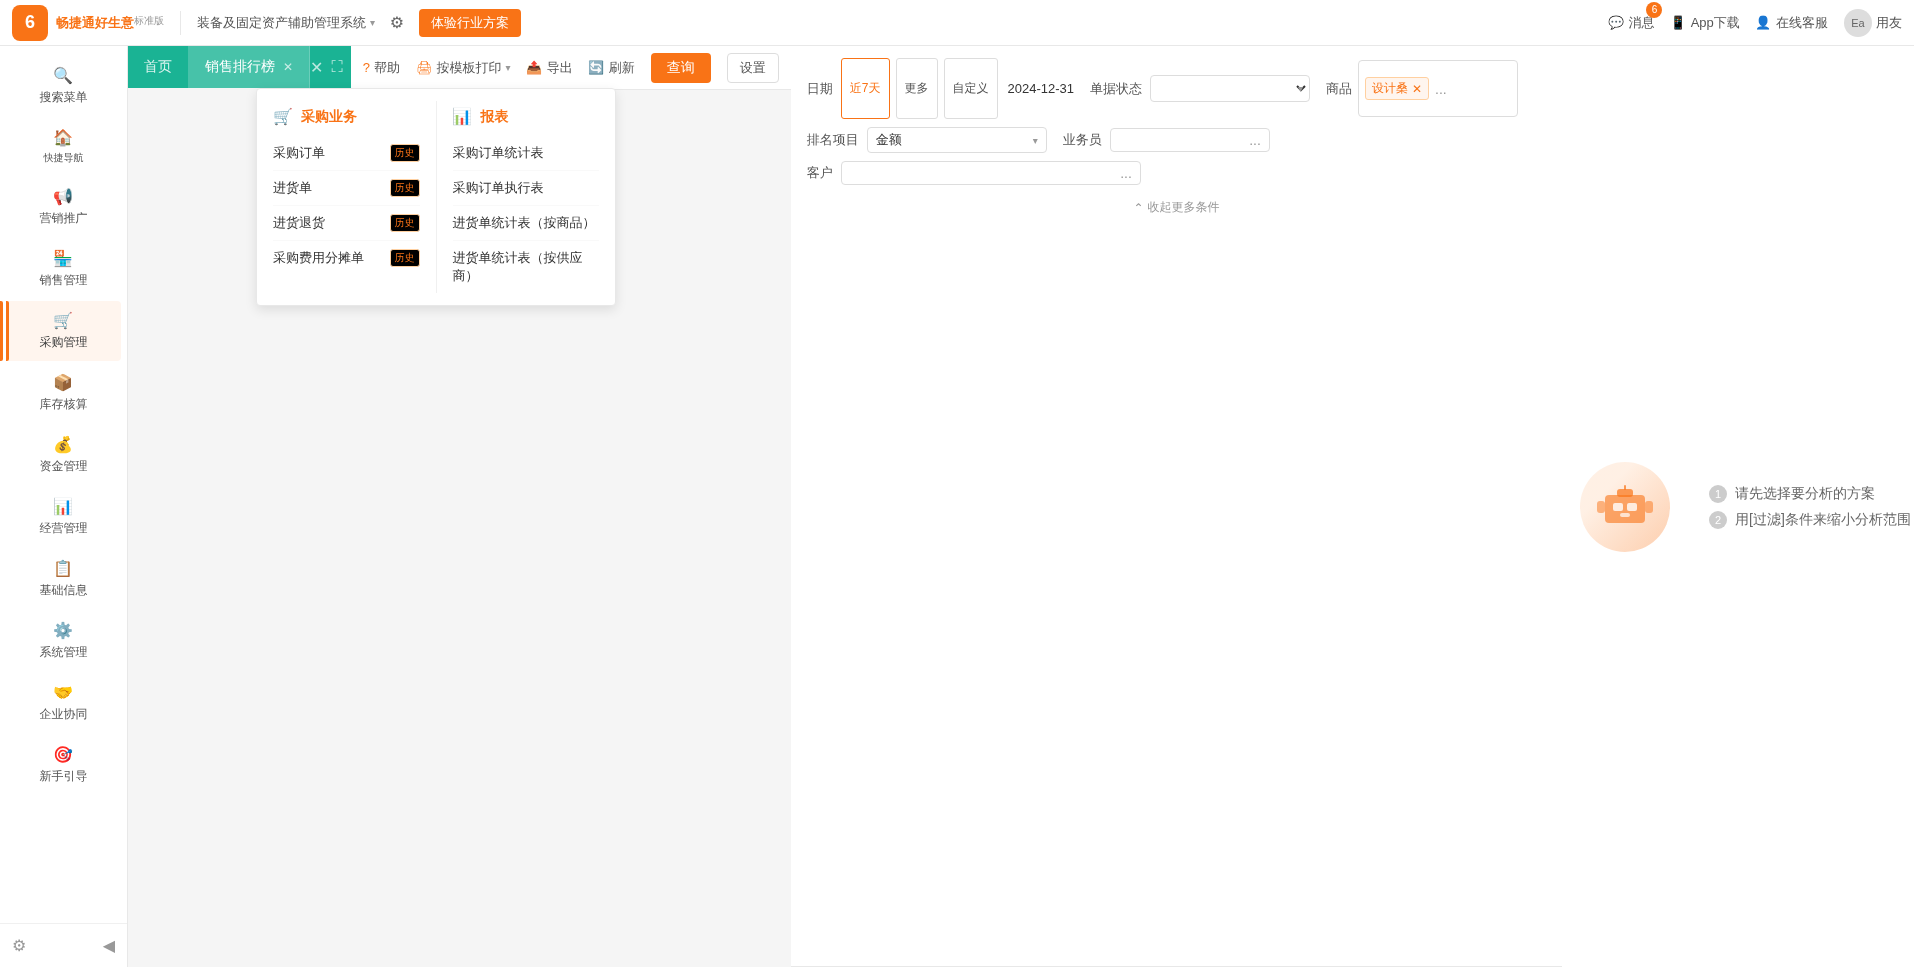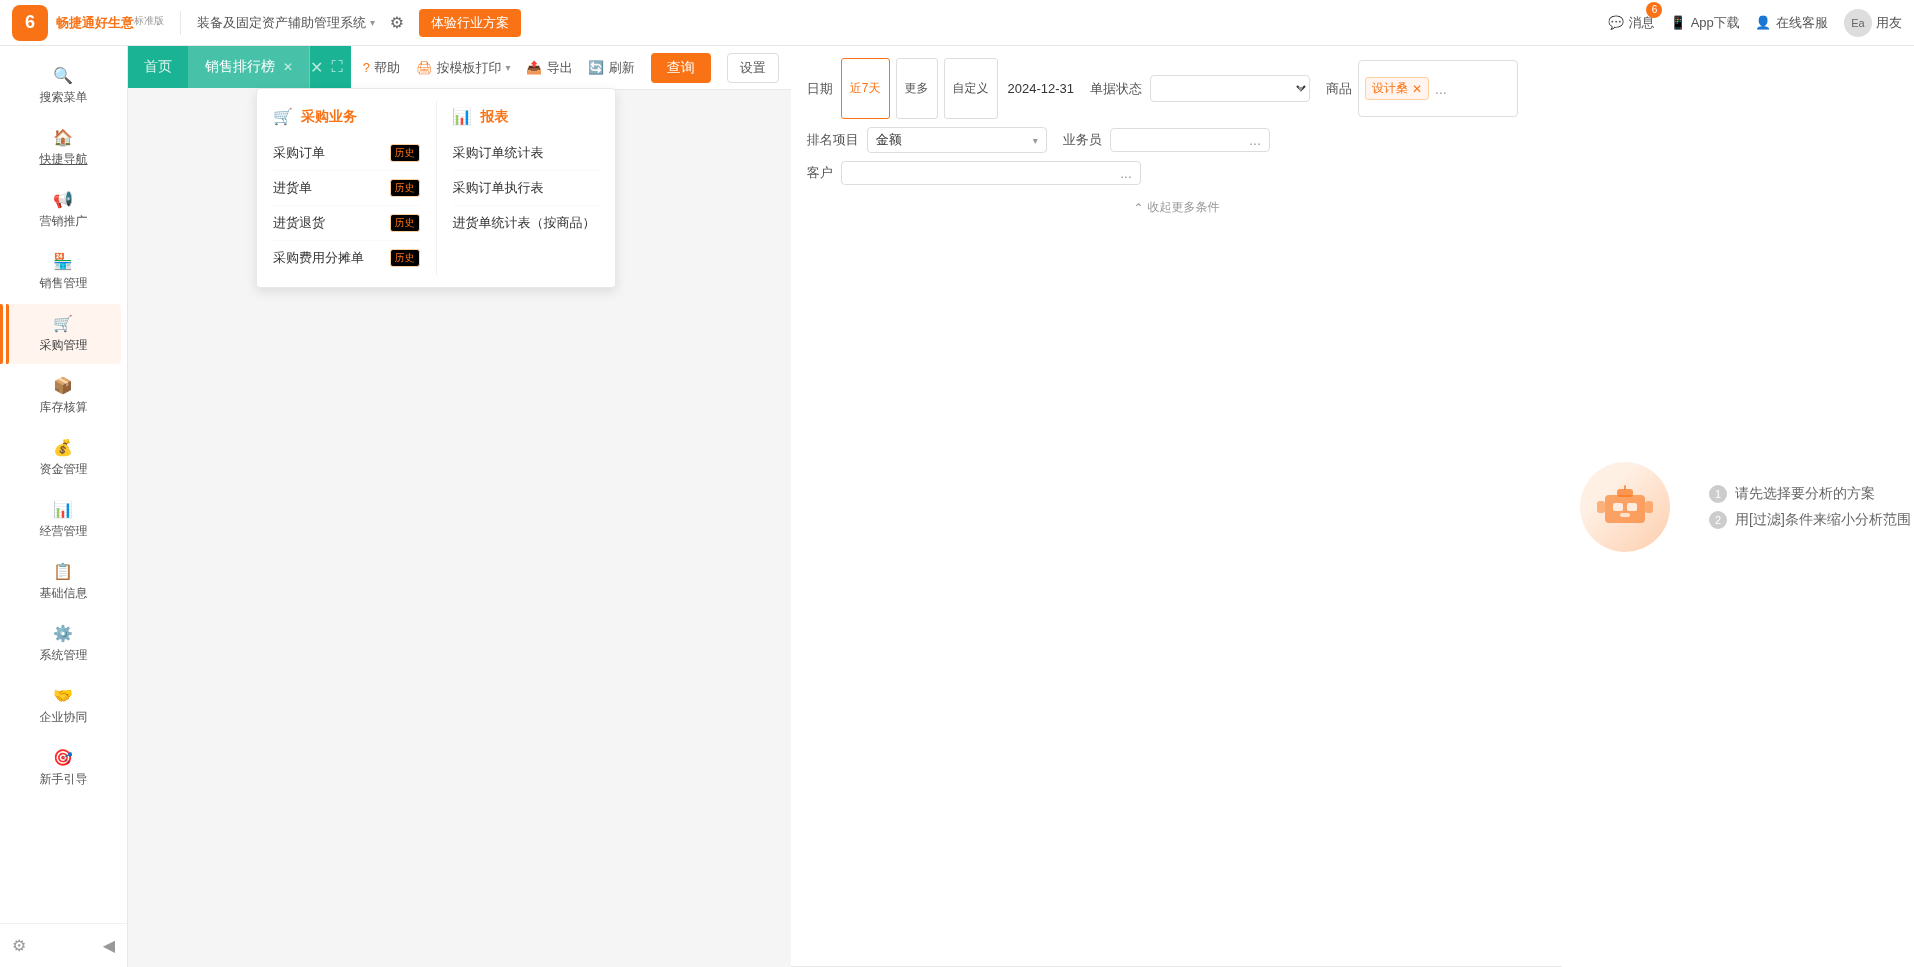--- a/index.html
+++ b/index.html
@@ -471,21 +471,21 @@
 
   <div class="sidebar">
     <div class="sidebar-nav">
 
       <div class="sidebar-item">
         <span class="sidebar-item-icon">🔍</span>
         <span style="font-size:12px;">搜索菜单</span>
       </div>
       <div class="sidebar-item">
         <span class="sidebar-item-icon">🏠</span>
-        <span style="font-size:12px;text-decoration:underline;">快捷导航</span>
+        <span style="font-size:10px;">快捷导航</span>
       </div>
       <div class="sidebar-item">
         <span class="sidebar-item-icon">📢</span>
         <span style="font-size:12px;">营销推广</span>
       </div>
       <div class="sidebar-item">
         <span class="sidebar-item-icon">🏪</span>
         <span style="font-size:12px;">销售管理</span>
       </div>
       <div class="sidebar-item active" style="position:relative;">
@@ -701,17 +701,20 @@
         </div>
         <div class="dropdown-menu-item">
           <span>采购订单统计表</span>
         </div>
         <div class="dropdown-menu-item">
           <span>采购订单执行表</span>
         </div>
         <div class="dropdown-menu-item">
           <span>进货单统计表（按商品）</span>
         </div>
+        <div class="dropdown-menu-item">
+          <span>进货单统计表（按供应商）</span>
+        </div>
       </div>
     </div>
 
   </div>
 </div>
 
 </body></html>

